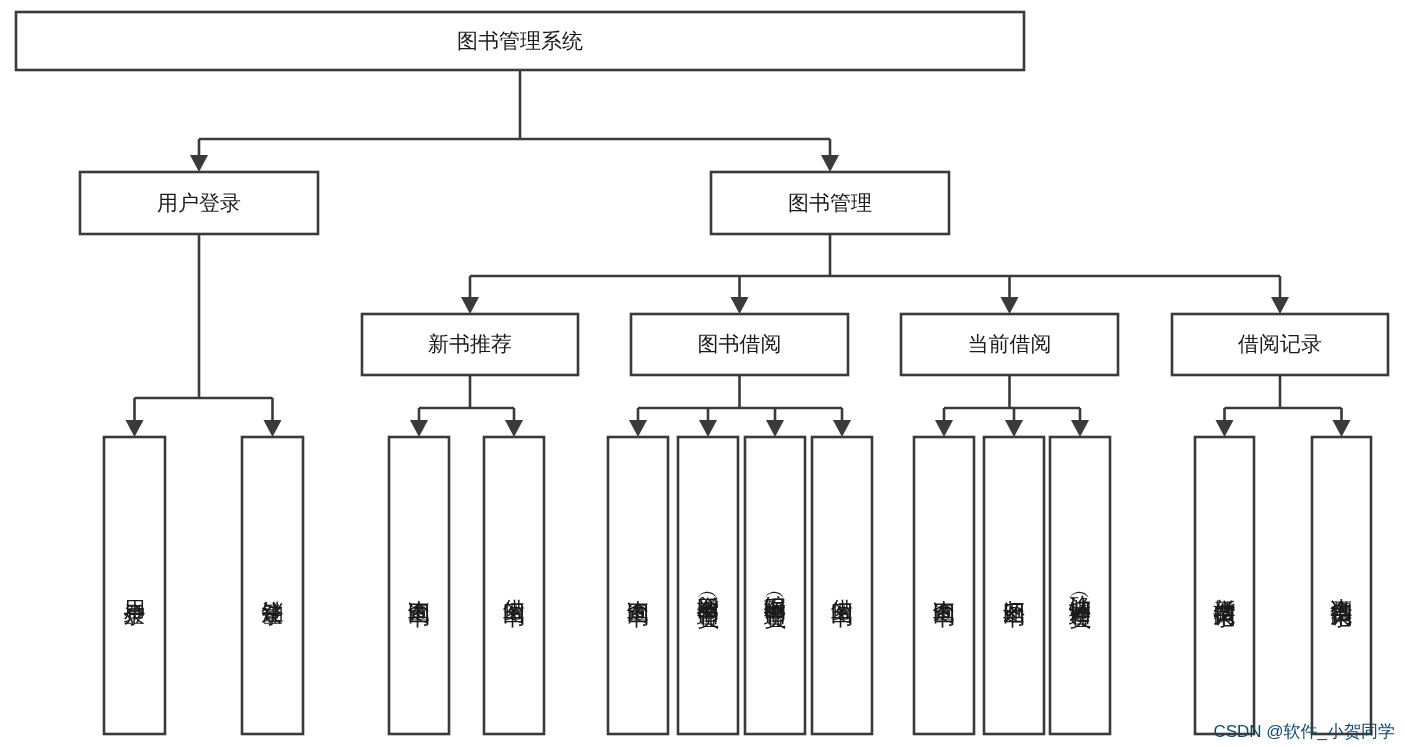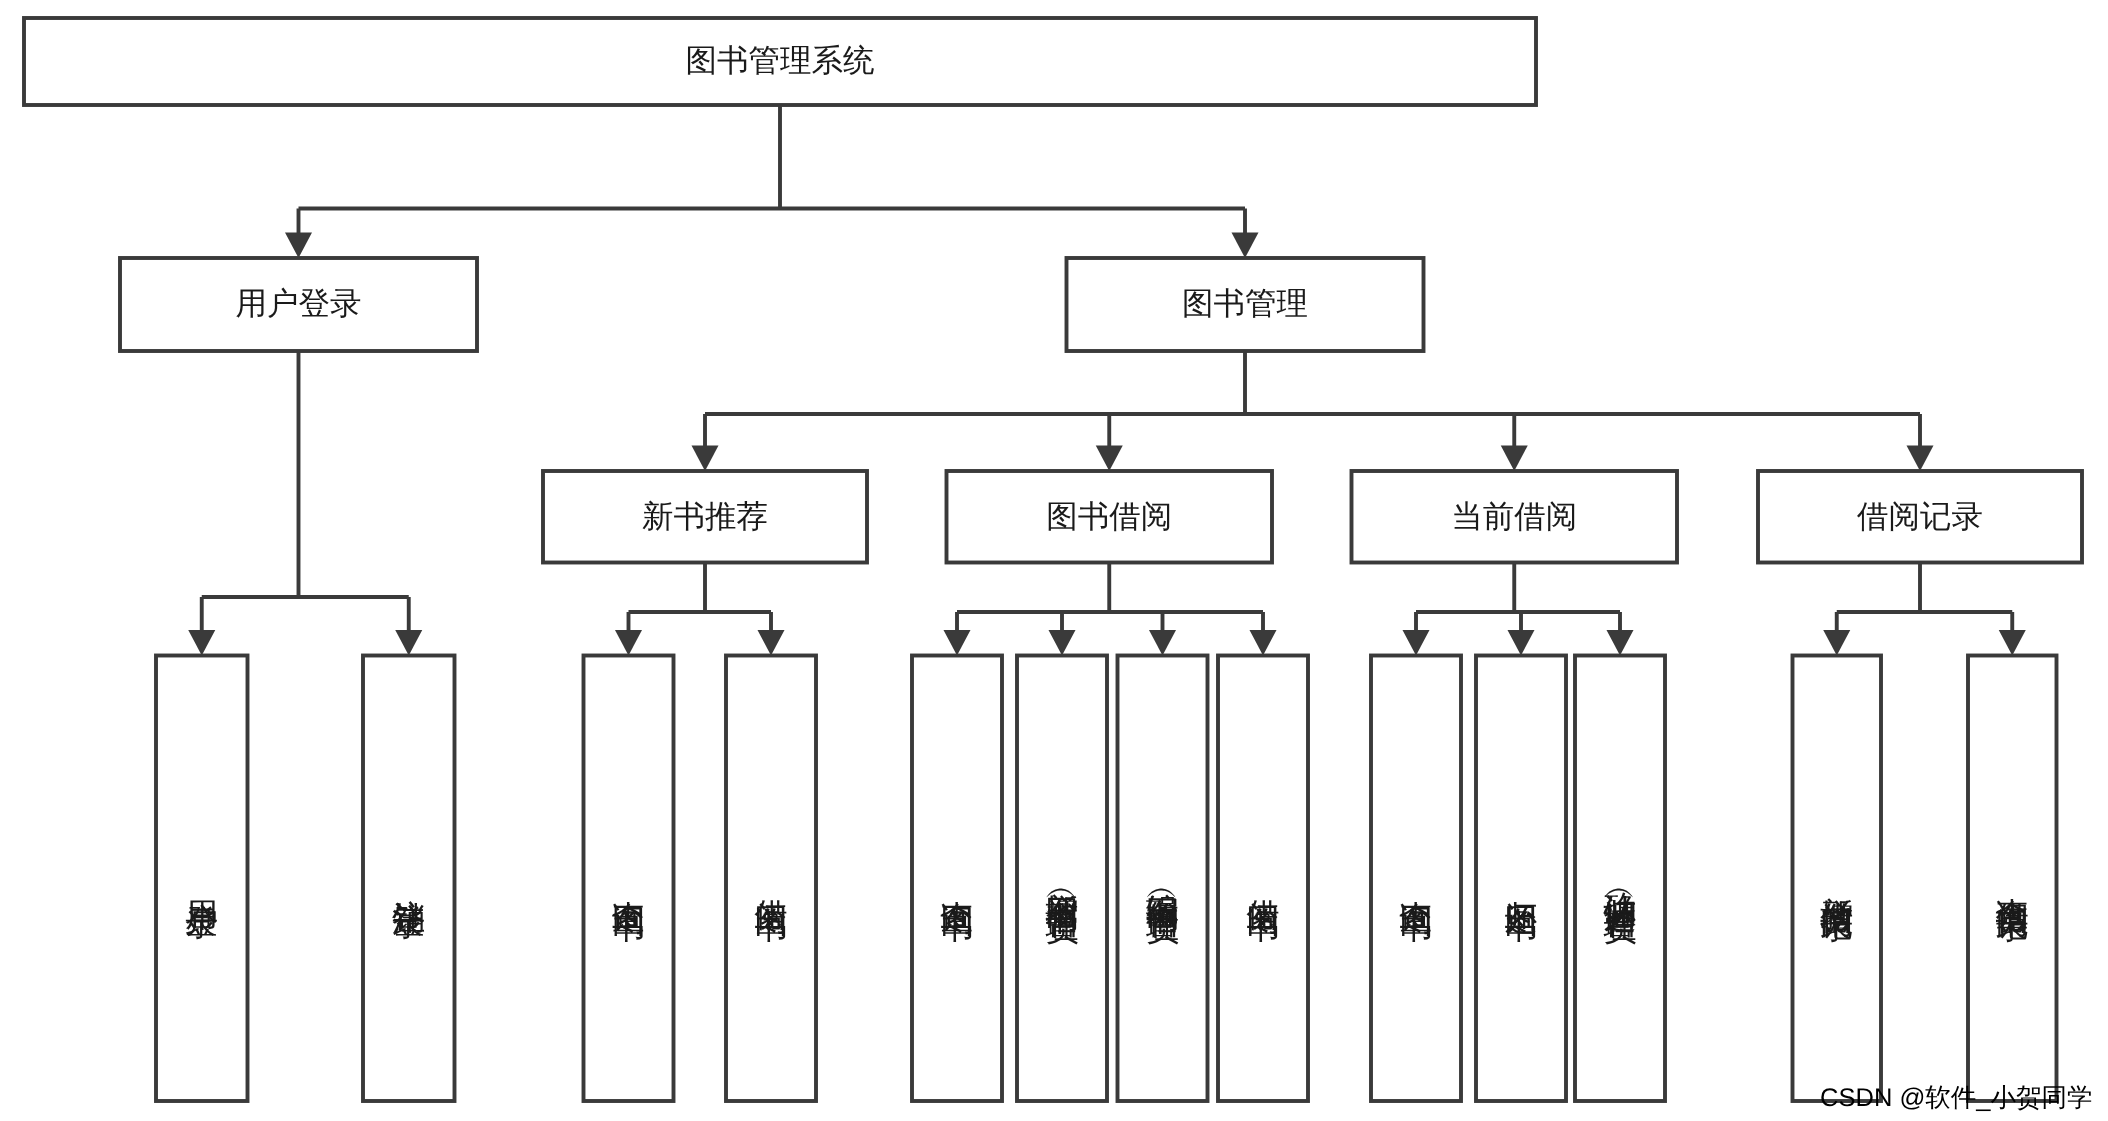--- a/index.html
+++ b/index.html
@@ -64,21 +64,21 @@
     color: #1a1a1a;
     letter-spacing: 2px;
     white-space: nowrap;
   }
   .watermark {
     position: absolute;
     right: 10px;
     bottom: 4px;
     font-family: "Liberation Sans", "DejaVu Sans", sans-serif;
     font-size: 17px;
-    color: #000000;
+    color: #0c4a6e;
     white-space: nowrap;
   }
 </style>
 </head>
 <body>
 
 <div id="diagram-root">
 
   <svg class="tree-canvas" viewBox="0 0 1405 747">
     <defs></defs>

